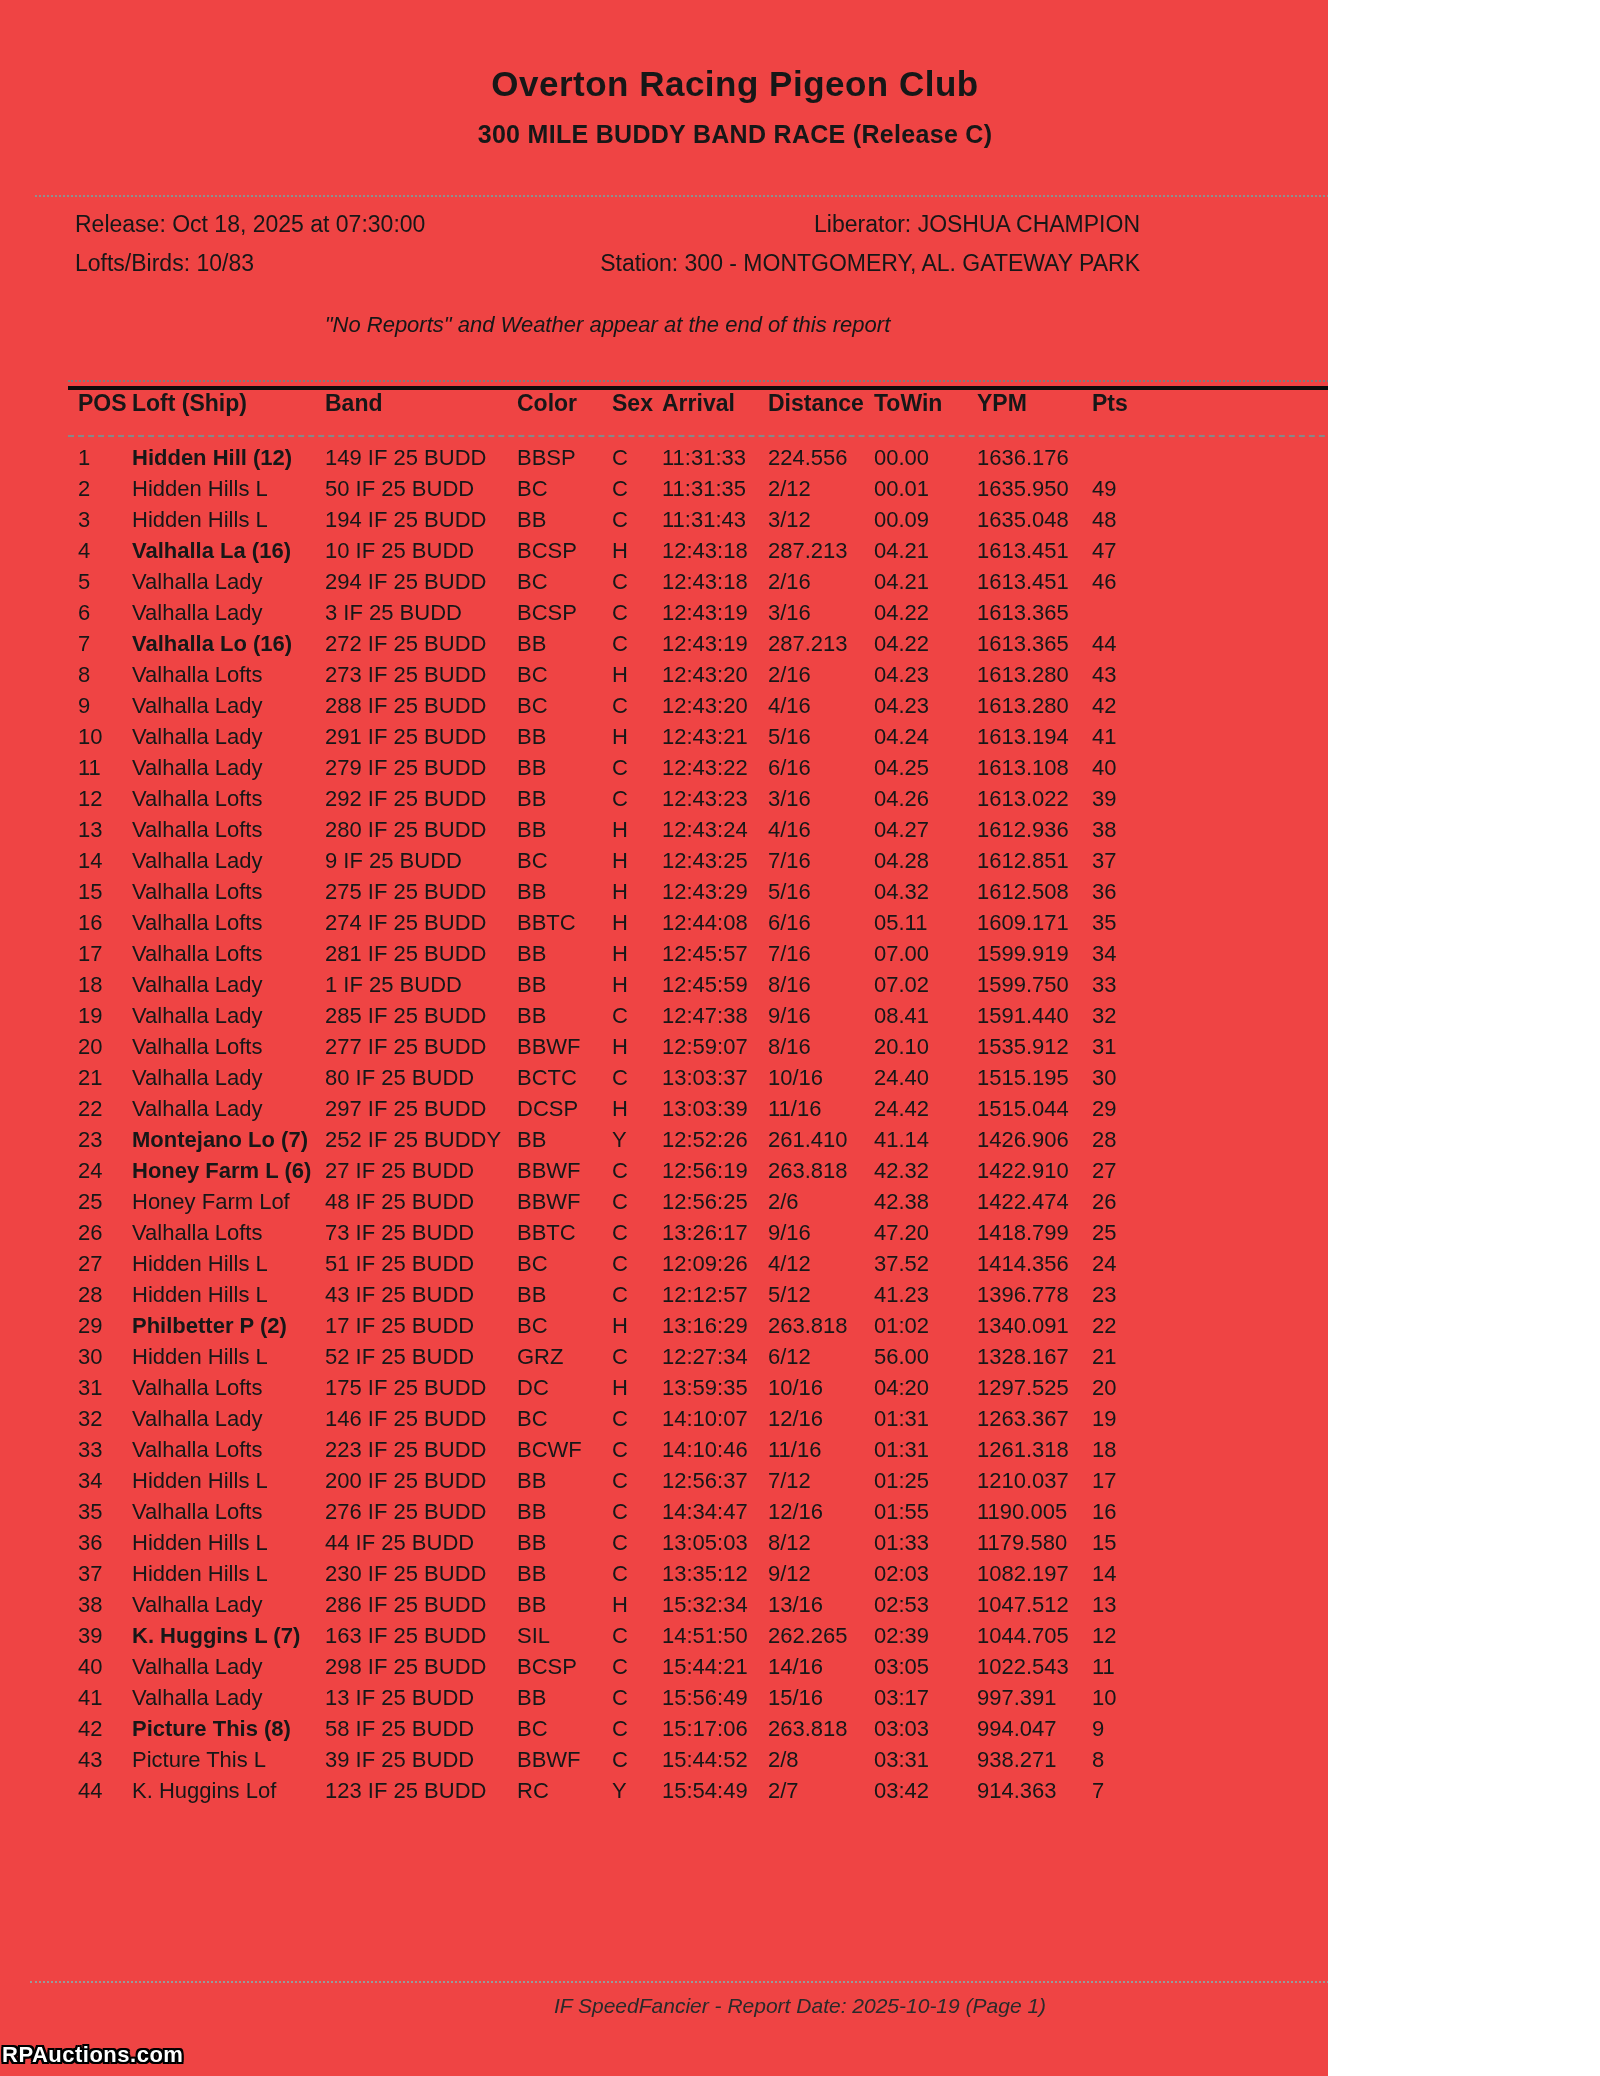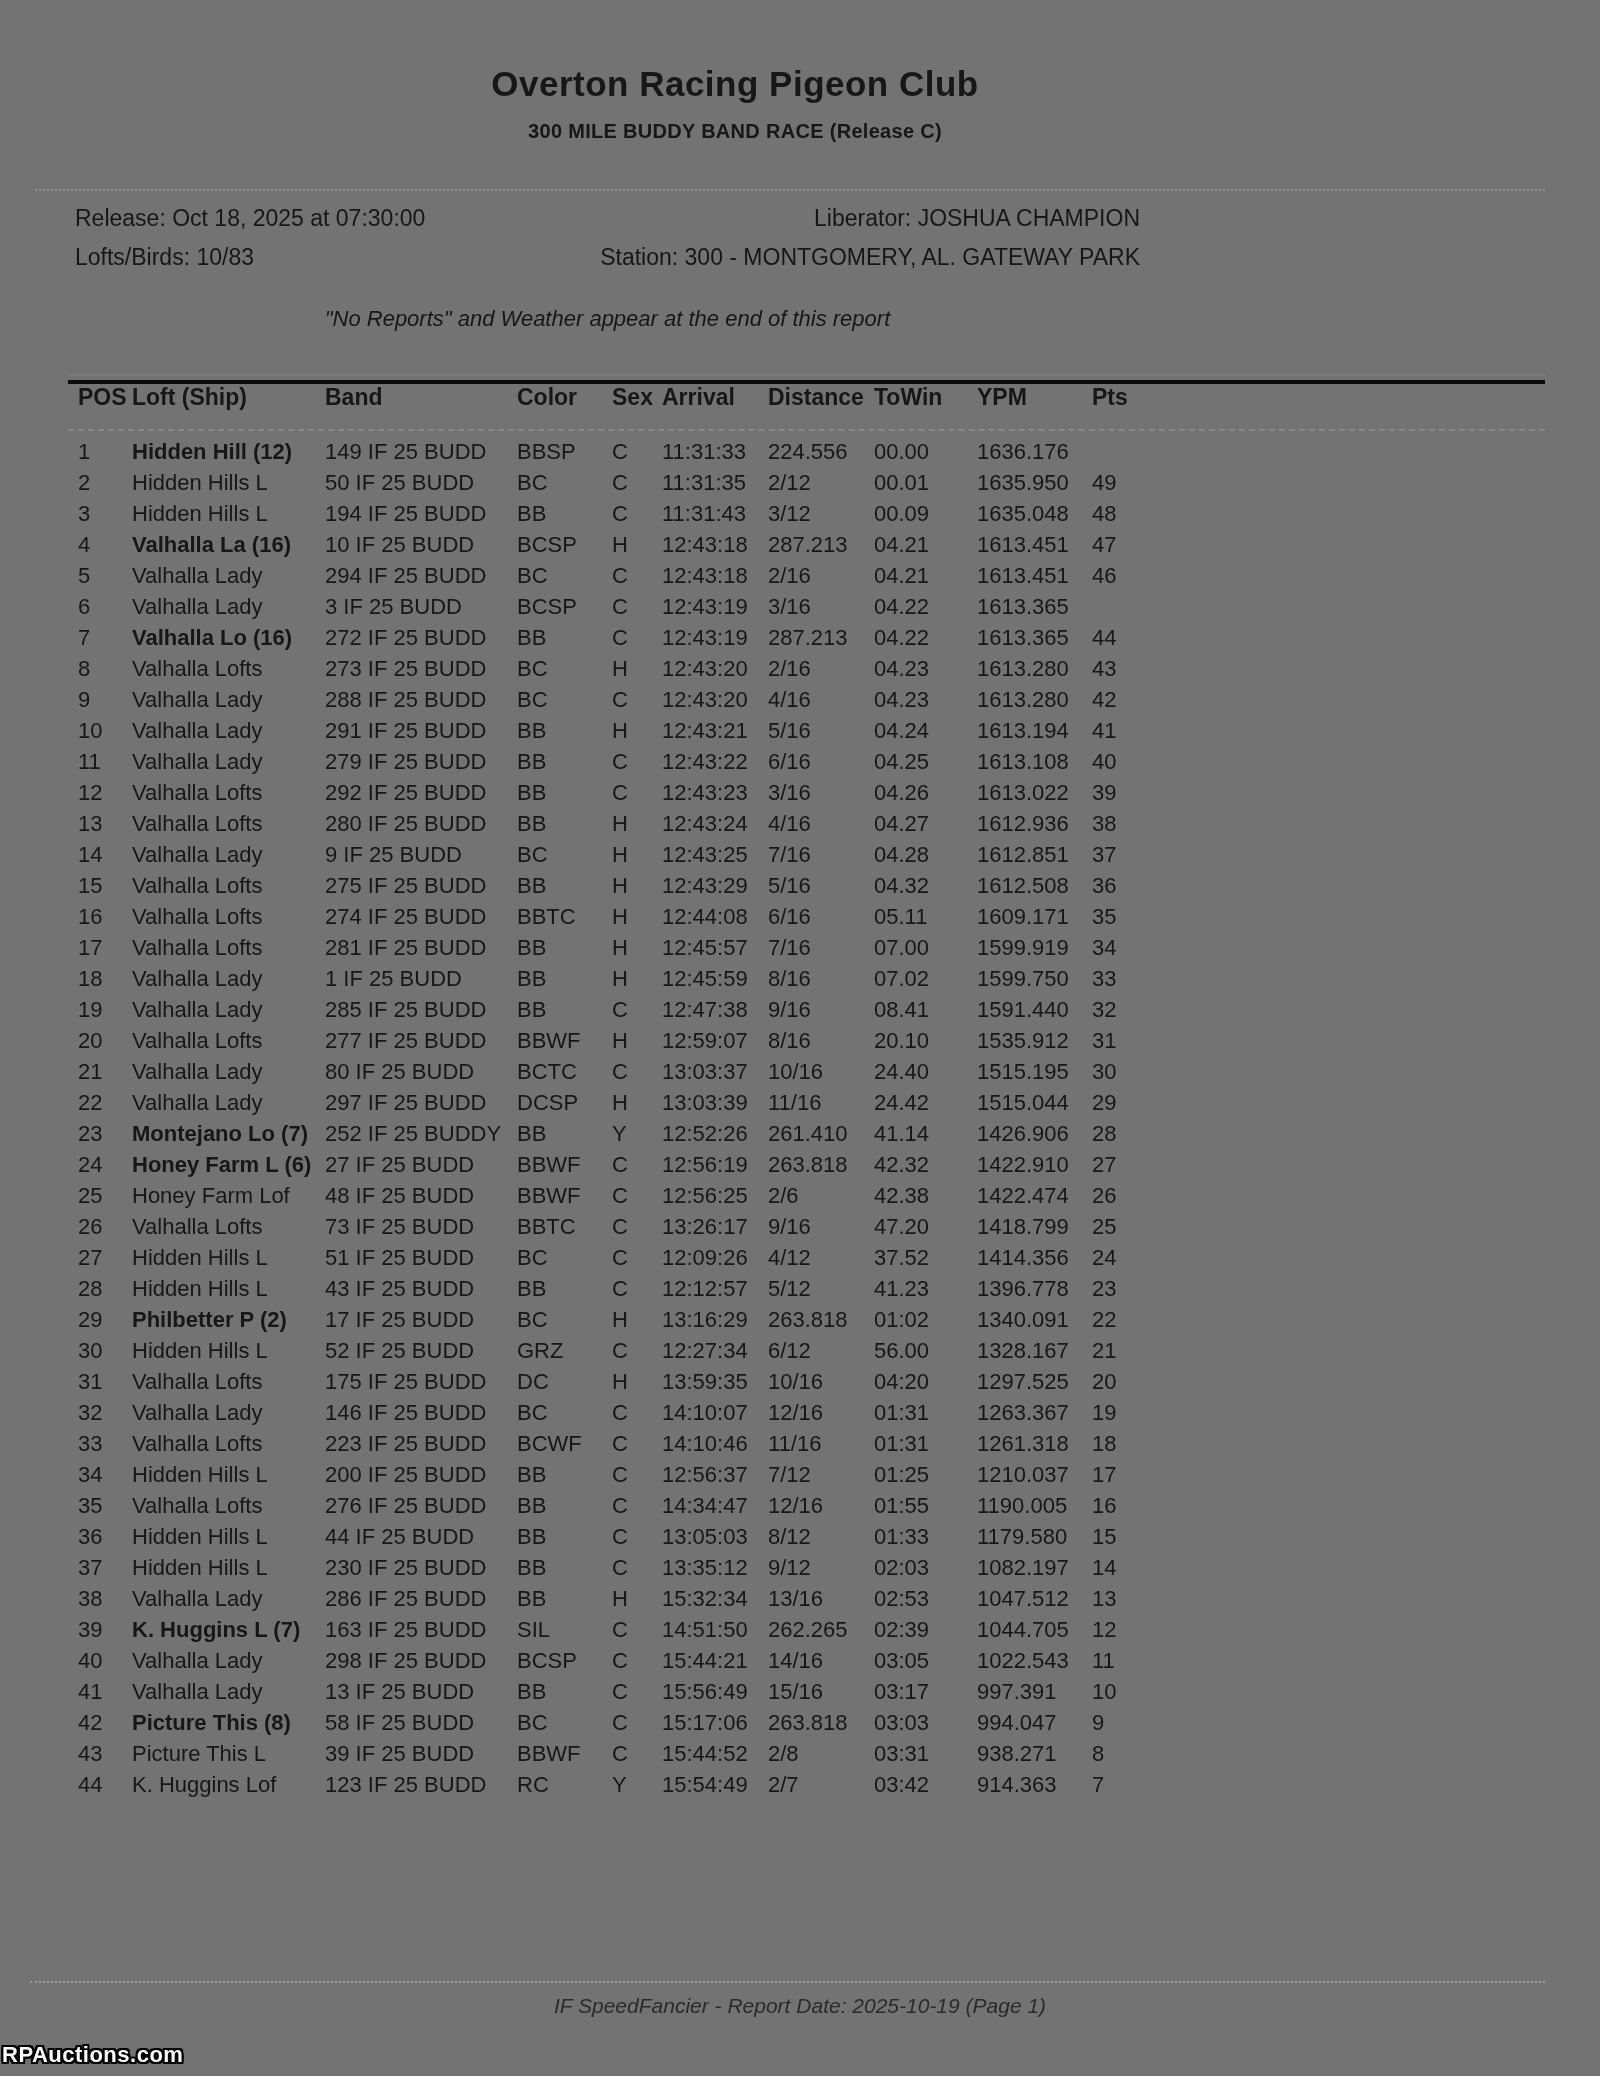--- a/index.html
+++ b/index.html
@@ -1,32 +1,32 @@
 <!DOCTYPE html>
 <html><head>
 <meta charset="utf-8">
 <style>
   html,body{margin:0;padding:0;background:#ffffff;}
   .page{
     position:relative;
-    width:1600px;height:2076px;
-    background:#737373;
+    width:1328px;height:2076px;
+    background:#ef4444;
     font-family:"Liberation Sans", sans-serif;
     color:#171717;
     overflow:hidden;
   }
   
   .title-block{width:1340px;margin:0 0 0 65px;text-align:center;}
   .club-title{
     padding-top:64px;
     font-size:35px;font-weight:bold;letter-spacing:.5px;
   }
   .race-title{
     margin-top:16px;
-    font-size:20px;font-weight:bold;letter-spacing:.3px;
+    font-size:25px;font-weight:bold;letter-spacing:.3px;
   }
   .speckle{
     height:0;border-top:2px dotted #8f8f8f;
   }
   .speckle.top{margin:46px 0 0 35px;width:1510px;}
   
   .info-block{width:1065px;margin:10px 0 0 75px;font-size:23px;}
   .info-row{display:flex;justify-content:space-between;line-height:34px;}
   .info-row + .info-row{margin-top:5px;justify-content:space-between;}
   .note-line{

